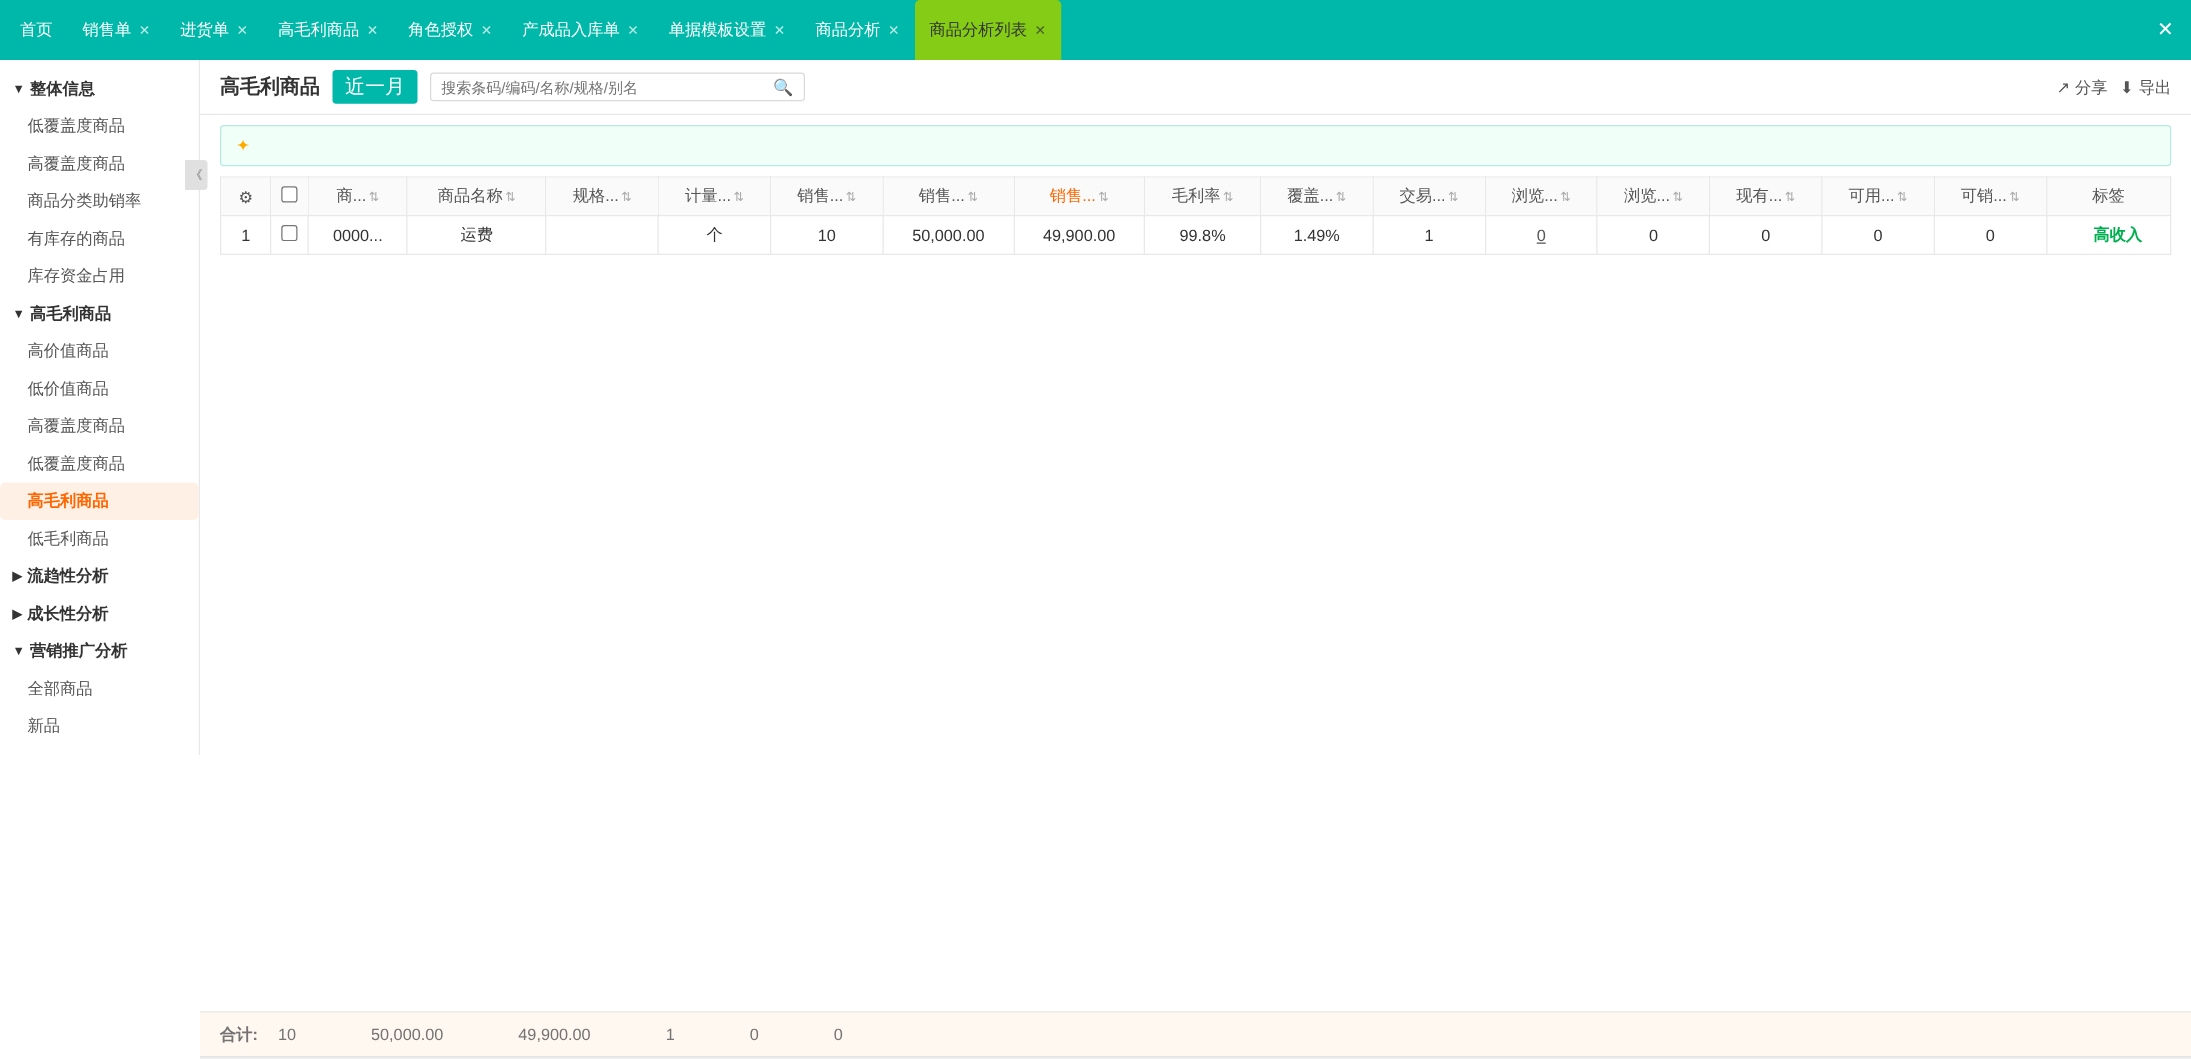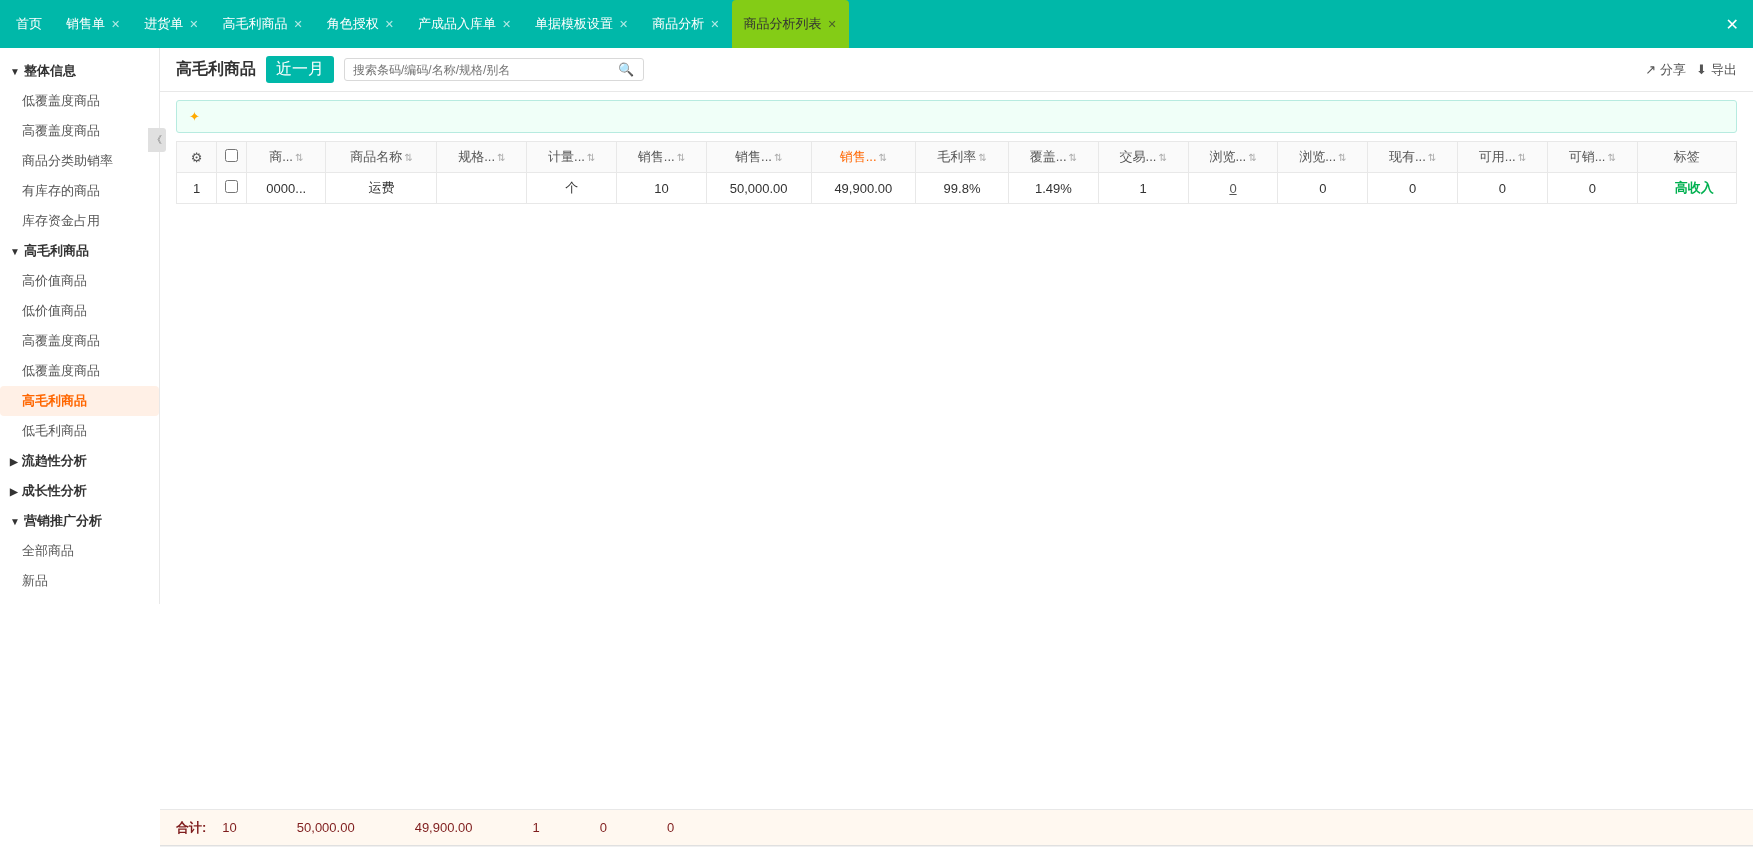--- a/index.html
+++ b/index.html
@@ -184,21 +184,21 @@
     .underline { text-decoration: underline; cursor: pointer; color: #555; }
 
     
     .footer-bar {
       background: #fff8f0;
       border-top: 1px solid #e8e8e8;
       display: flex;
       align-items: center;
       padding: 6px 16px;
       font-size: 13px;
-      color: #7f1d1d;
+      color: #737373;
       min-height: 36px;
     }
     .footer-label { font-weight: bold; margin-right: 16px; }
     .footer-values { display: flex; gap: 60px; }
     .footer-val { text-align: right; }
 
     
     .scroll-bar-area {
       height: 14px;
       background: #f0f0f0;

